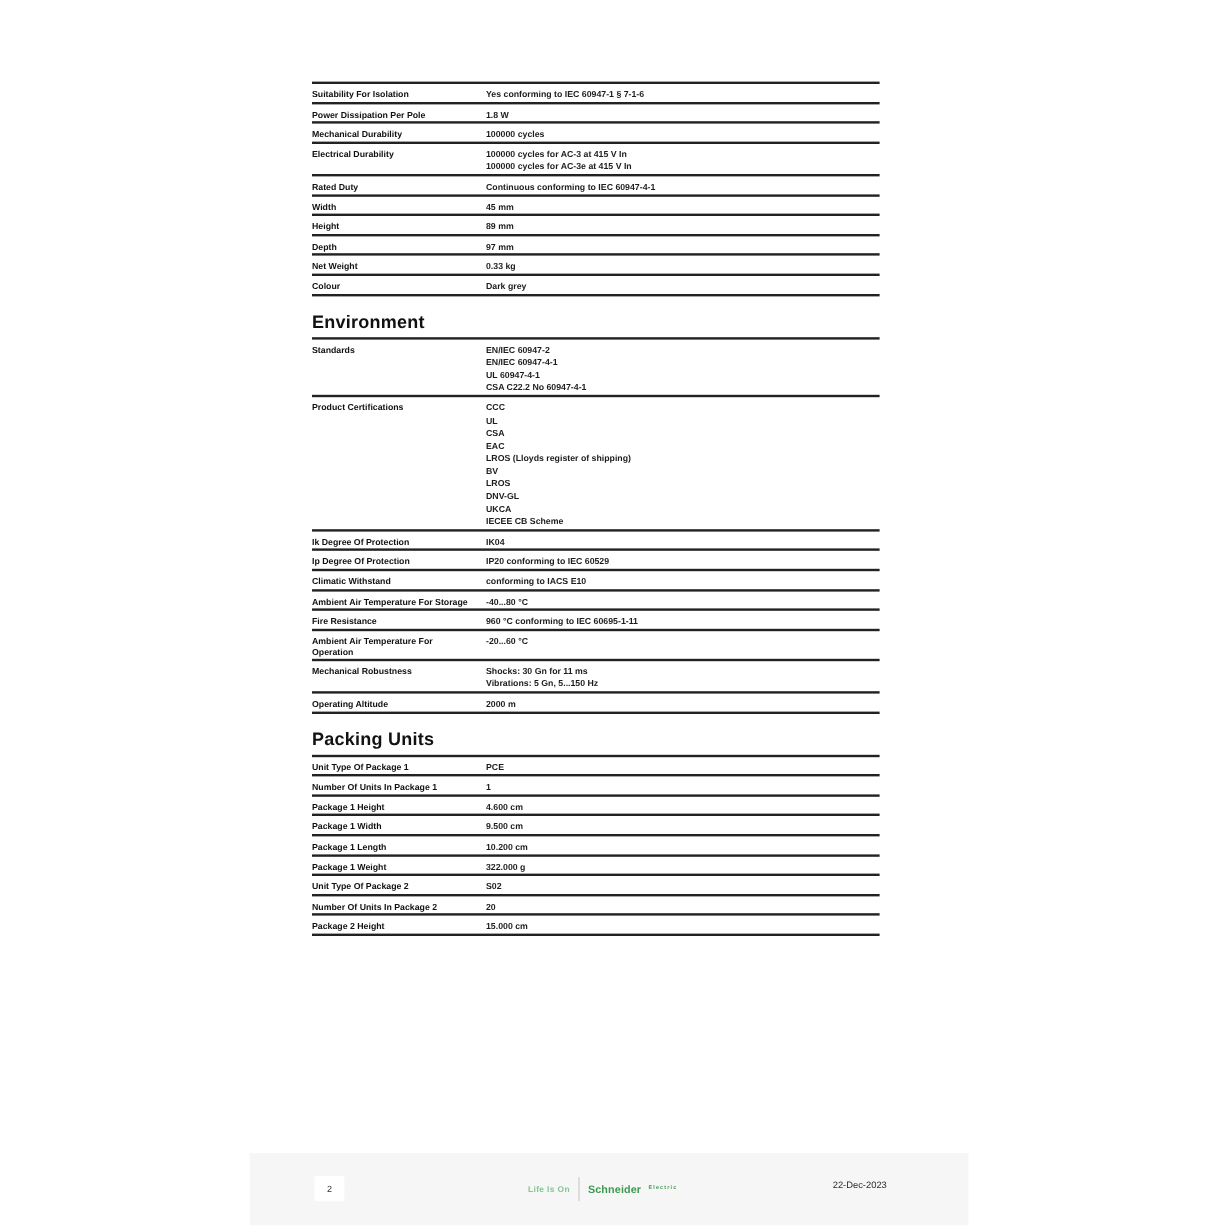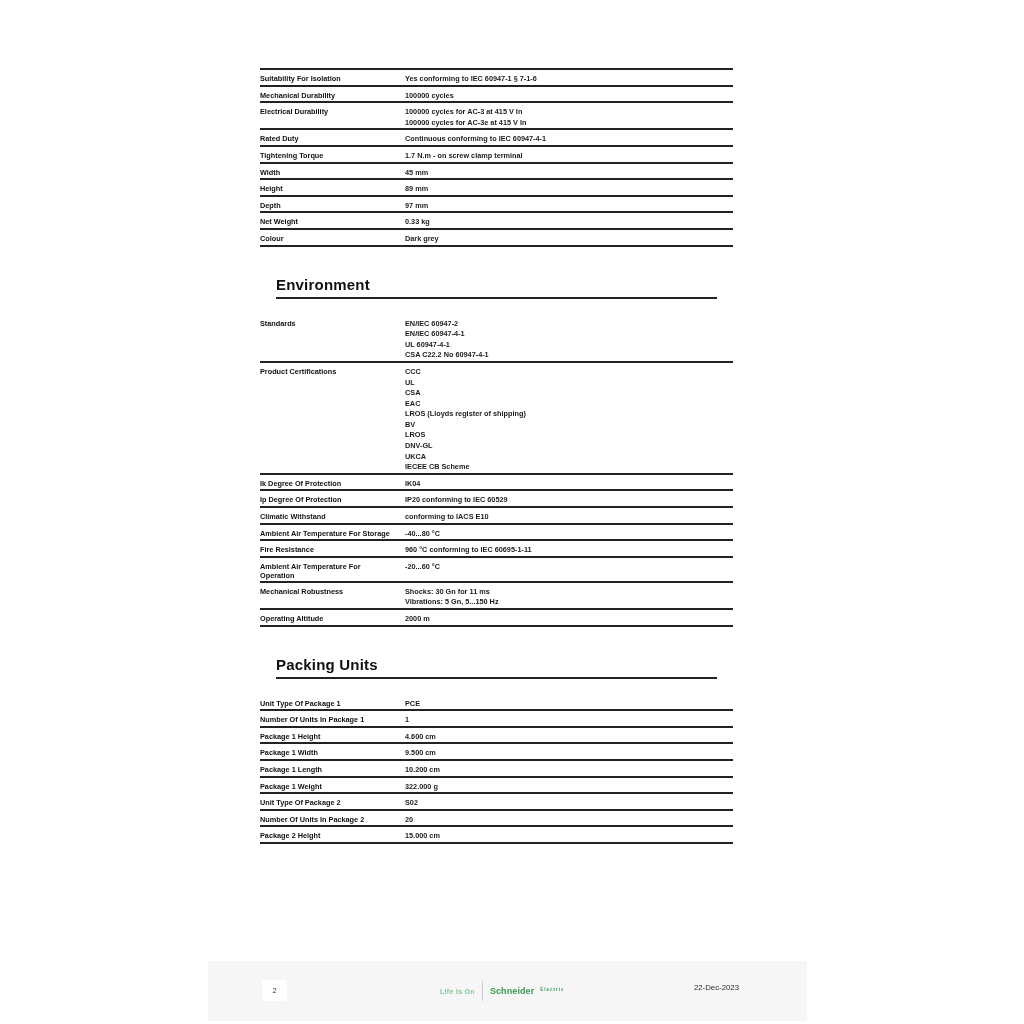--- a/index.html
+++ b/index.html
@@ -20,21 +20,21 @@
     position: absolute;
     left: 260px;
     top: 68px;
     width: 473px;
   }
   .section-heading {
     font-size: 15px;
     font-weight: 700;
     color: #111111;
     letter-spacing: 0.2px;
-    margin: 16px;
+    margin: 0;
     padding: 13px 0 4px 0;
     border-bottom: 2px solid #222222;
   }
   .rows.first {
     border-top: 2px solid #222222;
   }
   .spec-row {
     display: flex;
     border-bottom: 2px solid #222222;
     padding: 4px 0 0 0;
@@ -133,42 +133,42 @@
   <main class="content" id="spec-sections">
       <section class="spec-section">
         <div class="rows first">
           <div class="spec-row">
             <div class="spec-row-label">Suitability For Isolation</div>
             <div class="spec-row-value">
               <div class="spec-value-line">Yes conforming to IEC 60947-1 § 7-1-6</div>
             </div>
           </div>
           <div class="spec-row">
+            <div class="spec-row-label">Power Dissipation Per Pole</div>
+            <div class="spec-row-value">
+              <div class="spec-value-line">1.8 W</div>
+            </div>
+          </div>
+          <div class="spec-row">
             <div class="spec-row-label">Mechanical Durability</div>
             <div class="spec-row-value">
               <div class="spec-value-line">100000 cycles</div>
             </div>
           </div>
           <div class="spec-row">
             <div class="spec-row-label">Electrical Durability</div>
             <div class="spec-row-value">
               <div class="spec-value-line">100000 cycles for AC-3 at 415 V In</div>
               <div class="spec-value-line">100000 cycles for AC-3e at 415 V In</div>
             </div>
           </div>
           <div class="spec-row">
             <div class="spec-row-label">Rated Duty</div>
             <div class="spec-row-value">
               <div class="spec-value-line">Continuous conforming to IEC 60947-4-1</div>
-            </div>
-          </div>
-          <div class="spec-row">
-            <div class="spec-row-label">Tightening Torque</div>
-            <div class="spec-row-value">
-              <div class="spec-value-line">1.7 N.m - on screw clamp terminal</div>
             </div>
           </div>
           <div class="spec-row">
             <div class="spec-row-label">Width</div>
             <div class="spec-row-value">
               <div class="spec-value-line">45 mm</div>
             </div>
           </div>
           <div class="spec-row">
             <div class="spec-row-label">Height</div>

